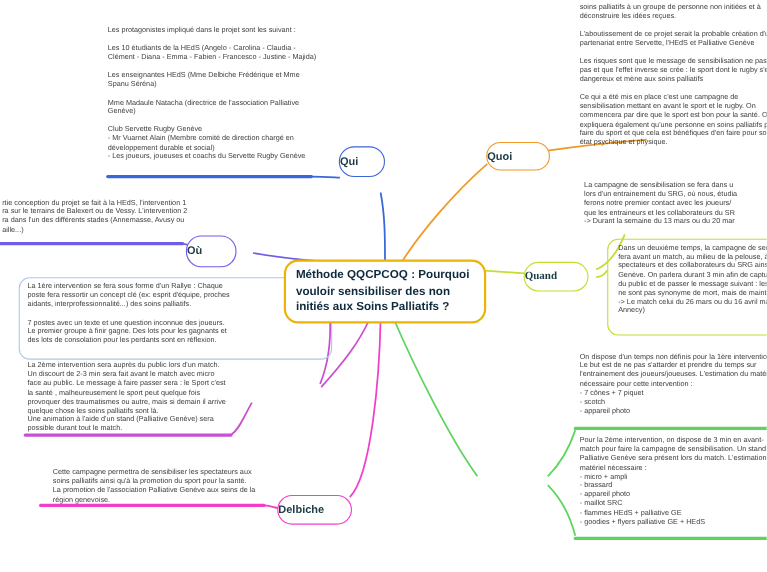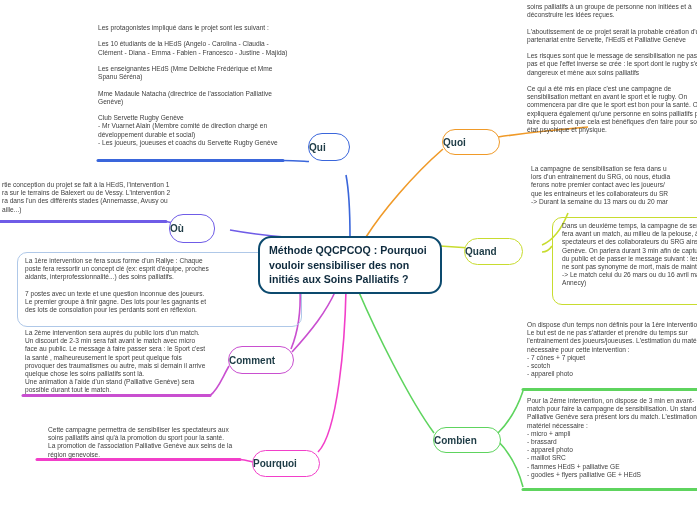--- a/index.html
+++ b/index.html
@@ -11,24 +11,24 @@
   .box1{left:17px;top:252px;width:283px;height:73px;border:1.2px solid #AFC8E8;}
   .box2{left:552px;top:217px;width:160px;height:86px;border:1.4px solid #C8DC2F;}
   .node{position:absolute;display:flex;align-items:center;justify-content:flex-start;
         background:#fff;border-radius:14px;font-weight:bold;font-size:10px;color:#1d3b45;
         border:1.8px solid #000;z-index:3;}
   .n-qui{left:308px;top:133px;width:40px;height:26px;border-color:#3A66DB;}
   .n-ou{left:169px;top:214px;width:44px;height:27px;border-color:#6F5CE7;}
   .n-comment{left:228px;top:346px;width:64px;height:26px;border-color:#C94FD0;}
   .n-pourquoi{left:252px;top:450px;width:66px;height:25px;border-color:#F23FC9;}
   .n-quoi{left:442px;top:129px;width:56px;height:24px;border-color:#F09A28;}
-  .n-quand{left:464px;top:238px;width:57px;height:25px;border-color:#C8DC2F;}
+  .n-quand{left:476px;top:238px;width:57px;height:25px;border-color:#C8DC2F;font-family:Liberation Serif, serif;}
   .n-combien{left:433px;top:427px;width:66px;height:24px;border-color:#5ED45E;}
   .central{position:absolute;left:258px;top:236px;width:162px;padding:5px 9px;
-           background:#fff;border:2px solid #0c4a6e;border-radius:13px;
+           background:#fff;border:2px solid #eab308;border-radius:13px;
            font-weight:bold;font-size:10.6px;line-height:14.5px;color:#0e2a3d;
            white-space:pre-line;z-index:4;}
 </style>
 </head>
 <body>
 
 <div class="stage">
 
   <svg class="connectors" viewBox="0 0 697 520" xmlns="http://www.w3.org/2000/svg" fill="none">
 
@@ -150,33 +150,27 @@
 - maillot SRC
 - flammes HEdS + palliative GE
 - goodies + flyers palliative GE + HEdS</div>
 
   <div class="node n-qui">
     <span>Qui</span>
   </div>
   <div class="node n-ou">
     <span>Où</span>
   </div>
-  <div class="node n-comment">
-    <span>Comment</span>
-  </div>
   <div class="node n-pourquoi">
-    <span>Pourquoi</span>
+    <span>Delbiche</span>
   </div>
   <div class="node n-quoi">
     <span>Quoi</span>
   </div>
   <div class="node n-quand">
     <span>Quand</span>
-  </div>
-  <div class="node n-combien">
-    <span>Combien</span>
   </div>
 
   <div class="central">Méthode QQCPCOQ : Pourquoi
 vouloir sensibiliser des non
 initiés aux Soins Palliatifs ?</div>
 
 </div>
 
 </body></html>

